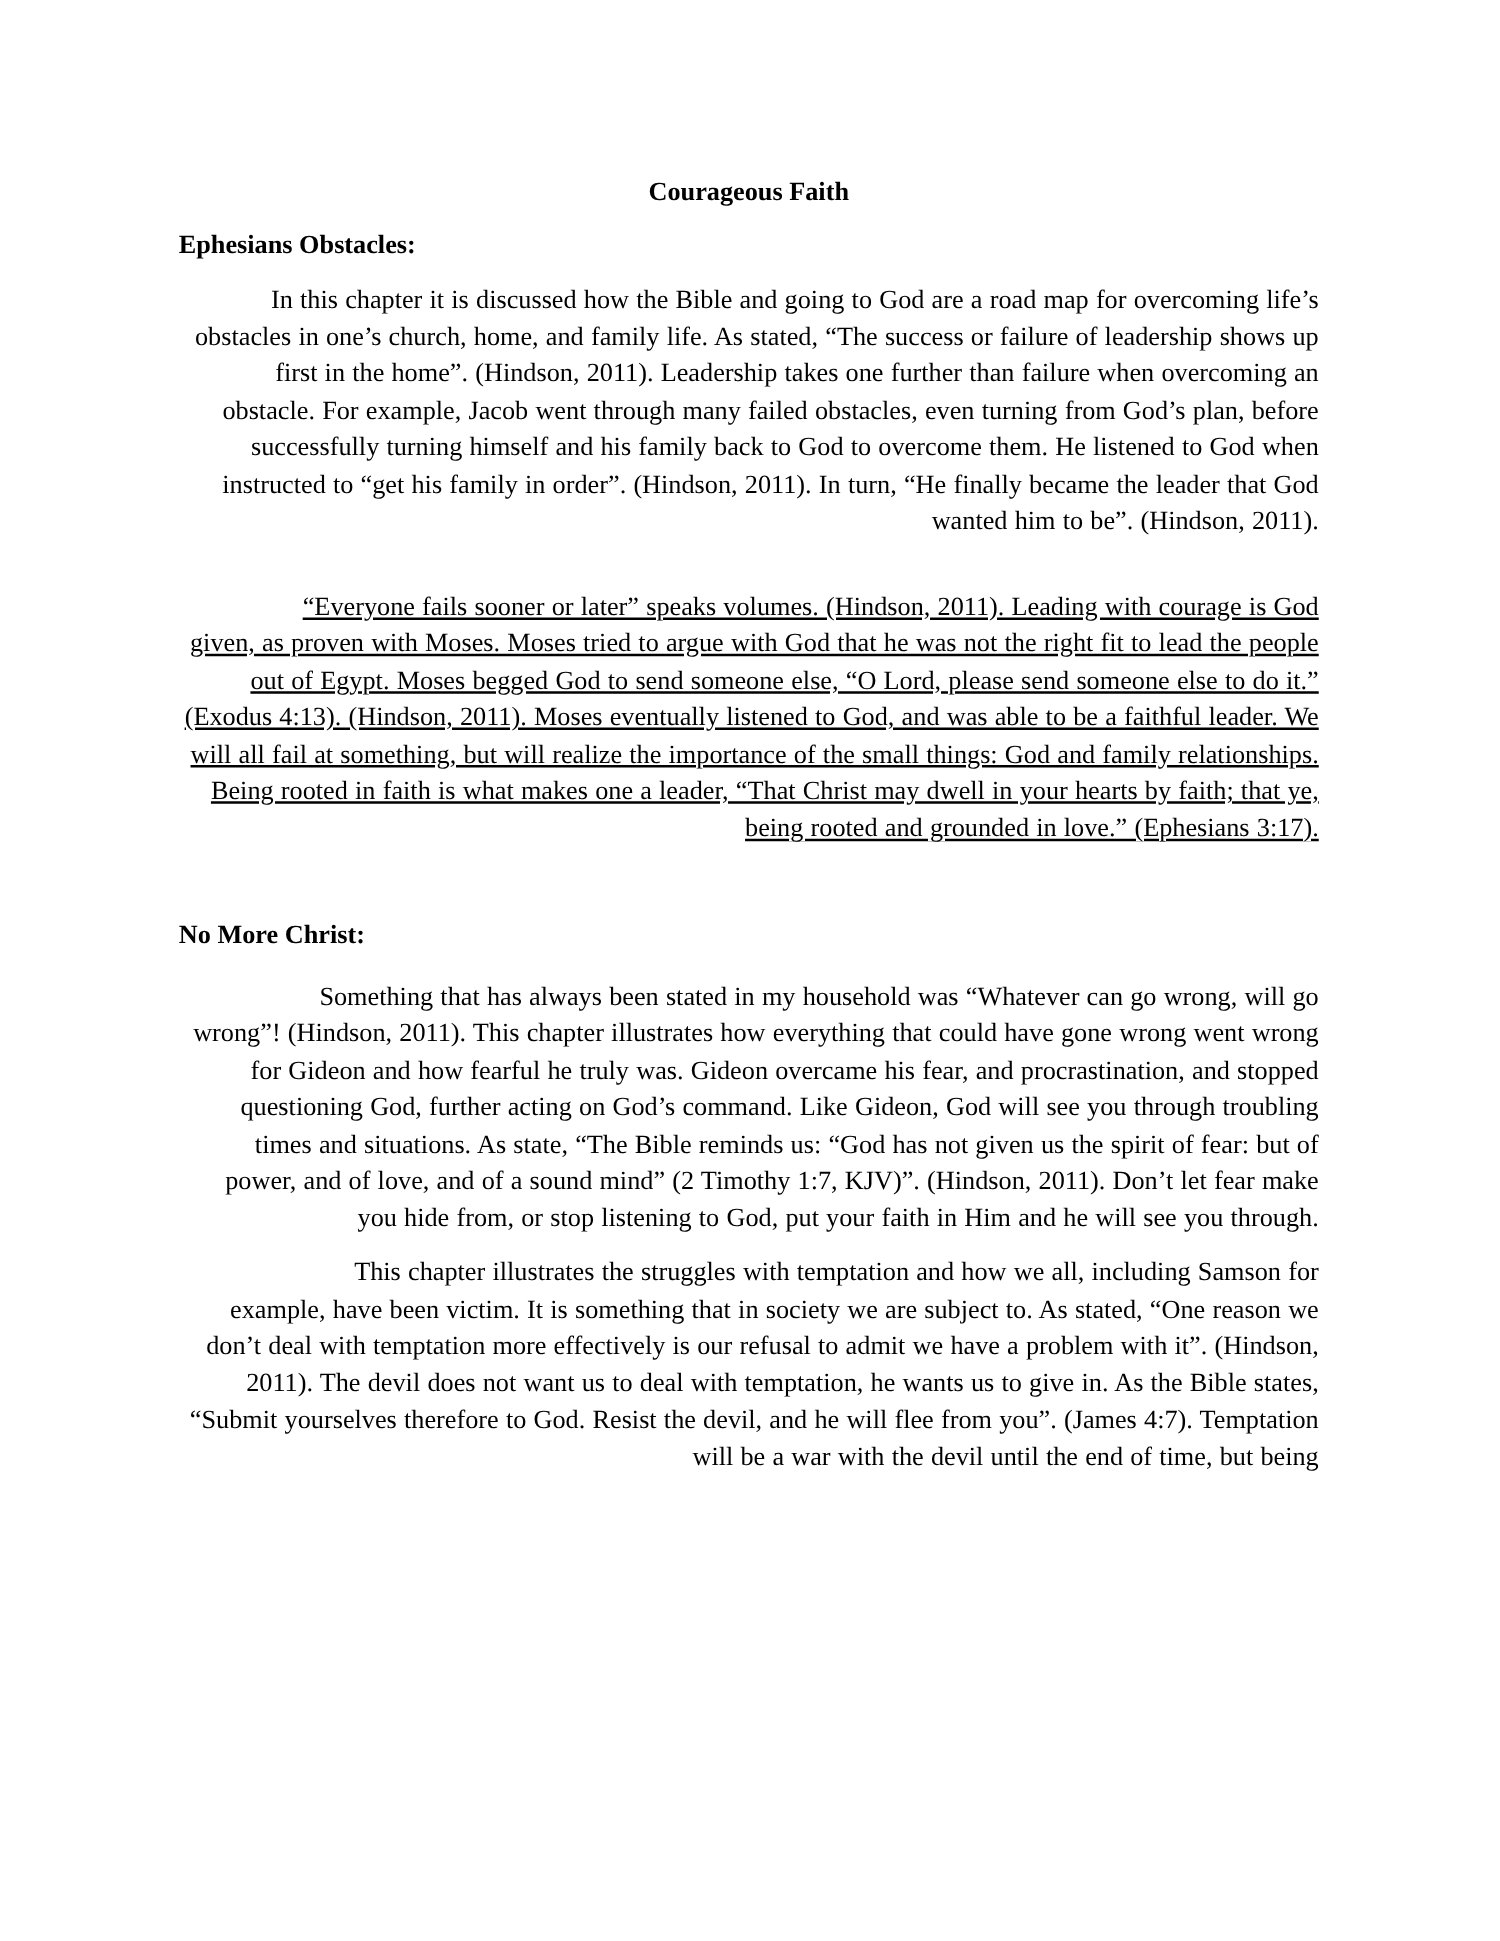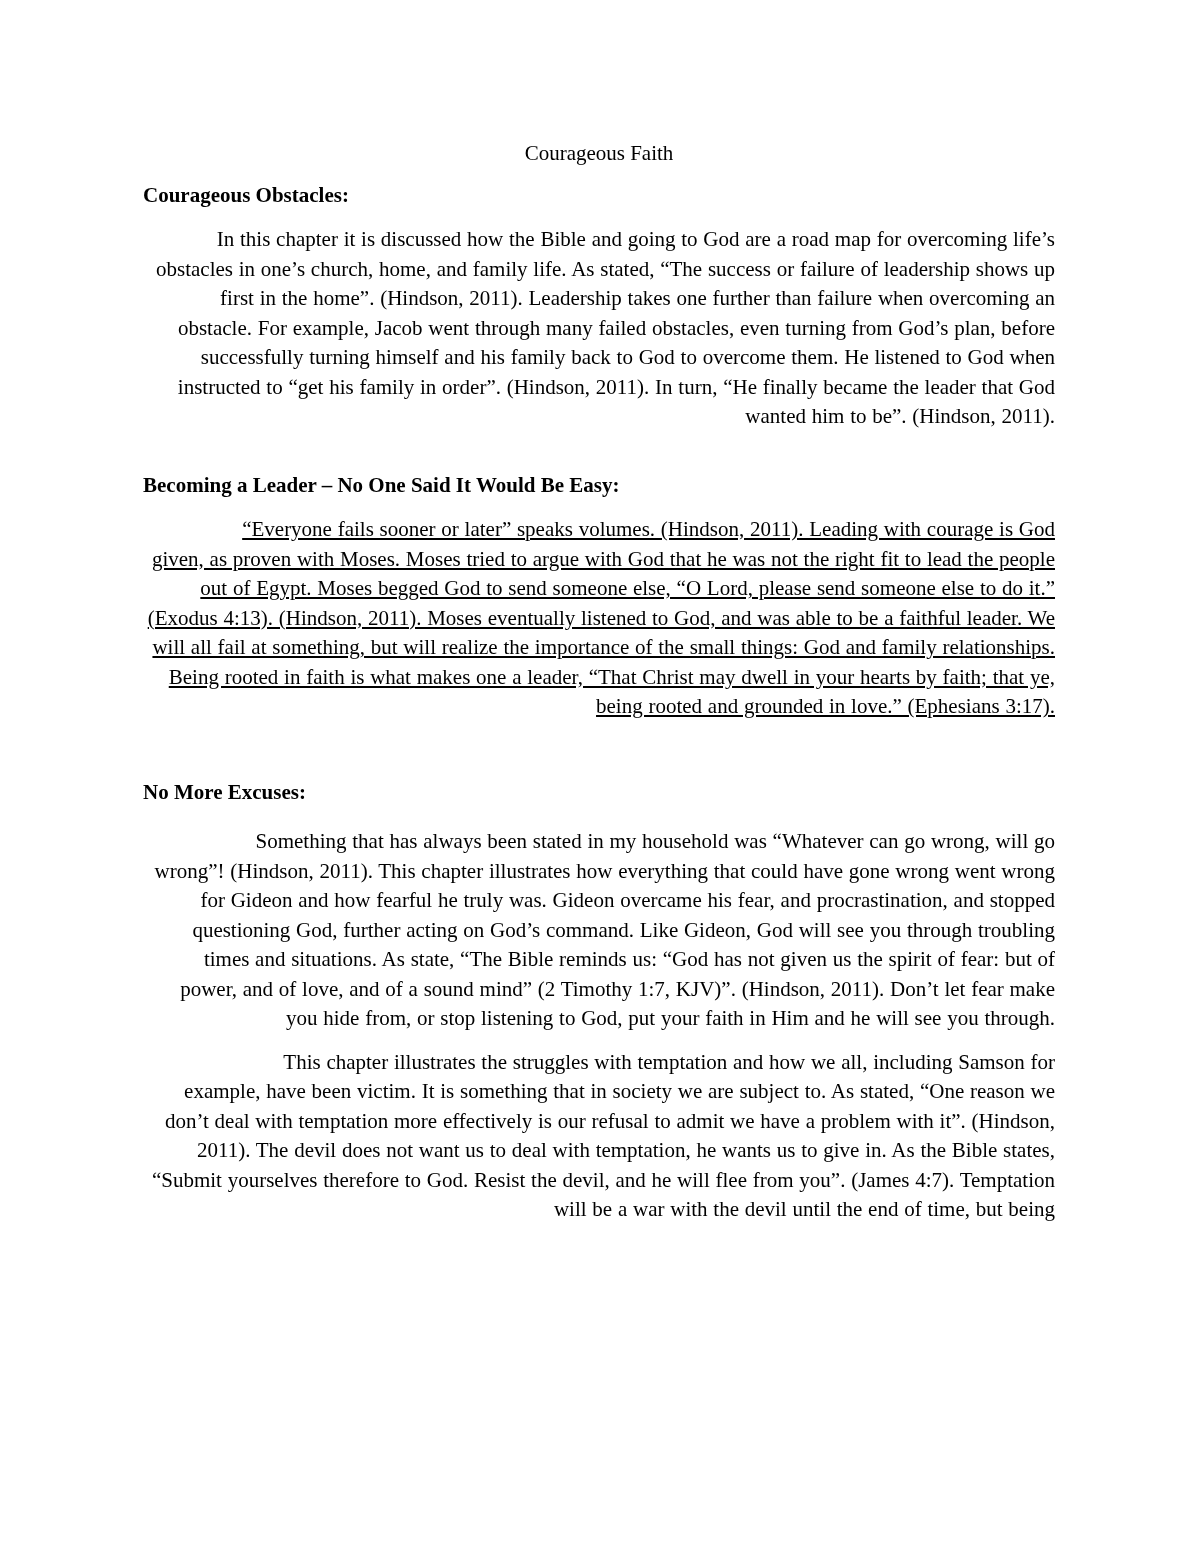--- a/index.html
+++ b/index.html
@@ -15,21 +15,21 @@
     box-sizing: border-box;
     padding: 139px 145px 0 143px;
     overflow: hidden;
     font-family: "Liberation Serif", "DejaVu Serif", serif;
     color: #000000;
     -webkit-font-smoothing: none;
   }
   .doc-title {
     font-size: 21px;
     line-height: 29.5px;
-    font-weight: normal;
+    font-weight: bold;
     text-align: center;
     margin: 0 0 12px 0;
   }
   .sec {
     margin: 0;
   }
   .heading {
     font-size: 21px;
     line-height: 29.5px;
     font-weight: bold;
@@ -52,31 +52,30 @@
   .sec-4 .heading { margin-bottom: 18px; }
 </style>
 </head>
 <body>
 
 <div class="page">
 
   <h1 class="doc-title">Courageous Faith</h1>
 
   <section class="sec sec-1">
-    <h2 class="heading">Courageous Obstacles:</h2>
+    <h2 class="heading">Ephesians Obstacles:</h2>
     <p class="para">In this chapter it is discussed how the Bible and going to God are a road map for overcoming life’s obstacles in one’s church, home, and family life. As stated, “The success or failure of leadership shows up first in the home”. (Hindson, 2011). Leadership takes one further than failure when overcoming an obstacle. For example, Jacob went through many failed obstacles, even turning from God’s plan, before successfully turning himself and his family back to God to overcome them. He listened to God when instructed to “get his family in order”. (Hindson, 2011).  In turn, “He finally became the leader that God wanted him to be”. (Hindson, 2011).</p>
   </section>
 
   <section class="sec sec-2">
-    <h2 class="heading">Becoming a Leader – No One Said It Would Be Easy:</h2>
     <p class="para">“Everyone fails sooner or later” speaks volumes. (Hindson, 2011). Leading with courage is God given, as proven with Moses. Moses tried to argue with God that he was not the right fit to lead the people out of Egypt. Moses begged God to send someone else, “O Lord, please send someone else to do it.” (Exodus 4:13). (Hindson, 2011). Moses eventually listened to God, and was able to be a faithful leader. We will all fail at something, but will realize the importance of the small things: God and family relationships. Being rooted in faith is what makes one a leader, “That Christ may dwell in your hearts by faith; that ye, being rooted and grounded in love.” (Ephesians 3:17).</p>
   </section>
 
   <section class="sec sec-3">
-    <h2 class="heading">No More Excuses:</h2>
+    <h2 class="heading">No More Christ:</h2>
     <p class="para">Something that has always been stated in my household was “Whatever can go wrong, will go wrong”! (Hindson, 2011). This chapter illustrates how everything that could have gone wrong went wrong for Gideon and how fearful he truly was. Gideon overcame his fear, and procrastination, and stopped questioning God, further acting on God’s command. Like Gideon, God will see you through troubling times and situations. As state, “The Bible reminds us: “God has not given us the spirit of fear: but of power, and of love, and of a sound mind” (2 Timothy 1:7, KJV)”. (Hindson, 2011). Don’t let fear make you hide from, or stop listening to God, put your faith in Him and he will see you through.</p>
   </section>
 
   <section class="sec sec-4">
     <p class="para">This chapter illustrates the struggles with temptation and how we all, including Samson for example, have been victim. It is something that in society we are subject to. As stated, “One reason we don’t deal with temptation more effectively is our refusal to admit we have a problem with it”. (Hindson, 2011). The devil does not want us to deal with temptation, he wants us to give in. As the Bible states, “Submit yourselves therefore to God. Resist the devil, and he will flee from you”. (James 4:7). Temptation will be a war with the devil until the end of time, but being</p>
   </section>
 
 </div>
 
 </body></html>

